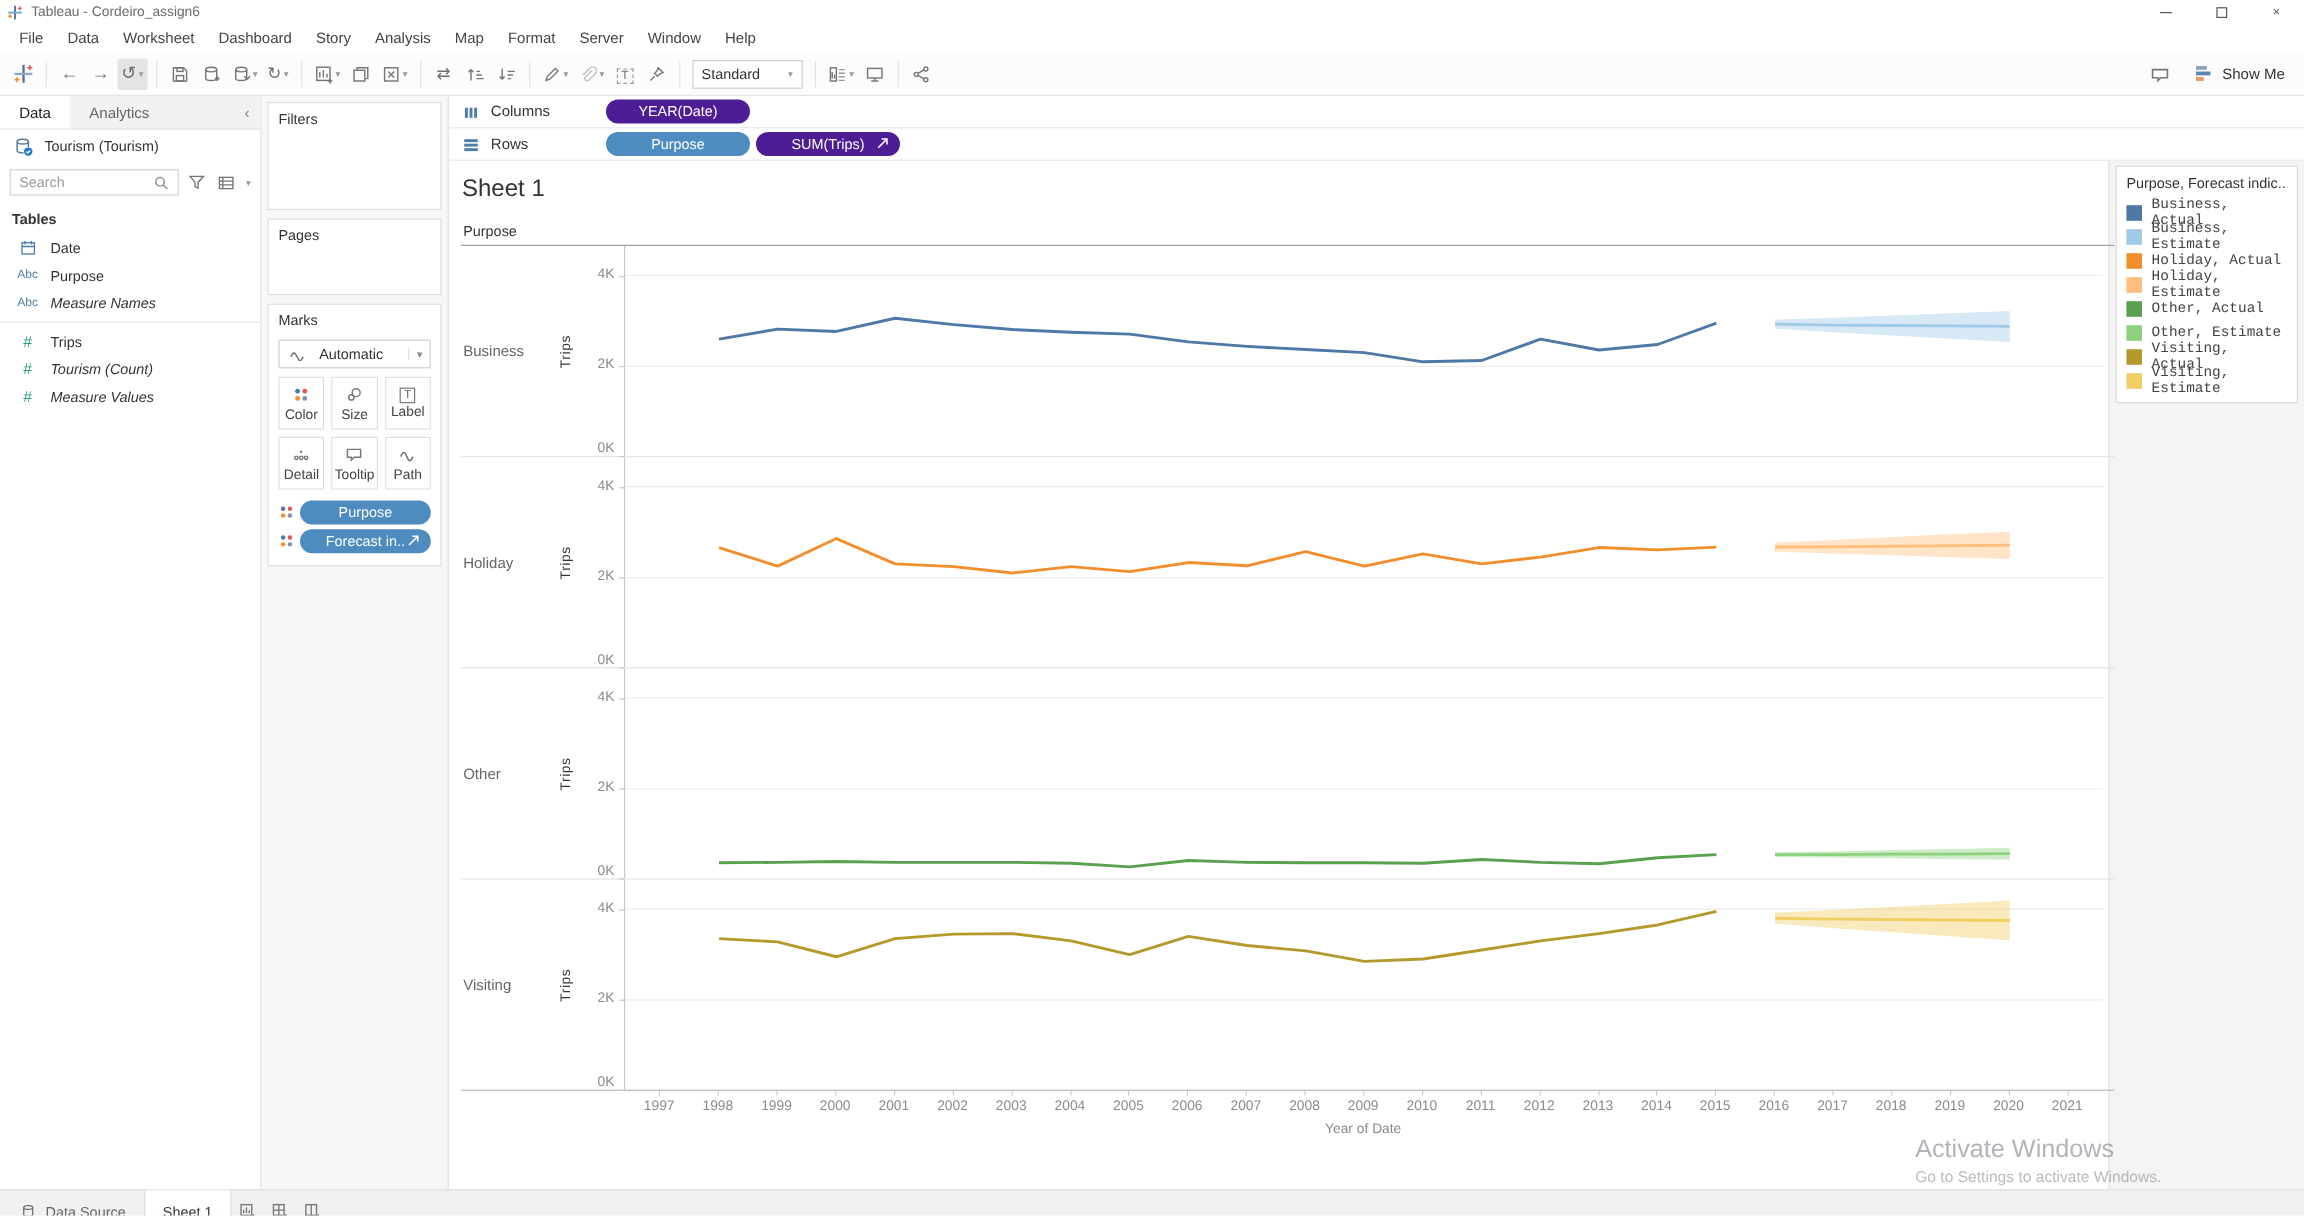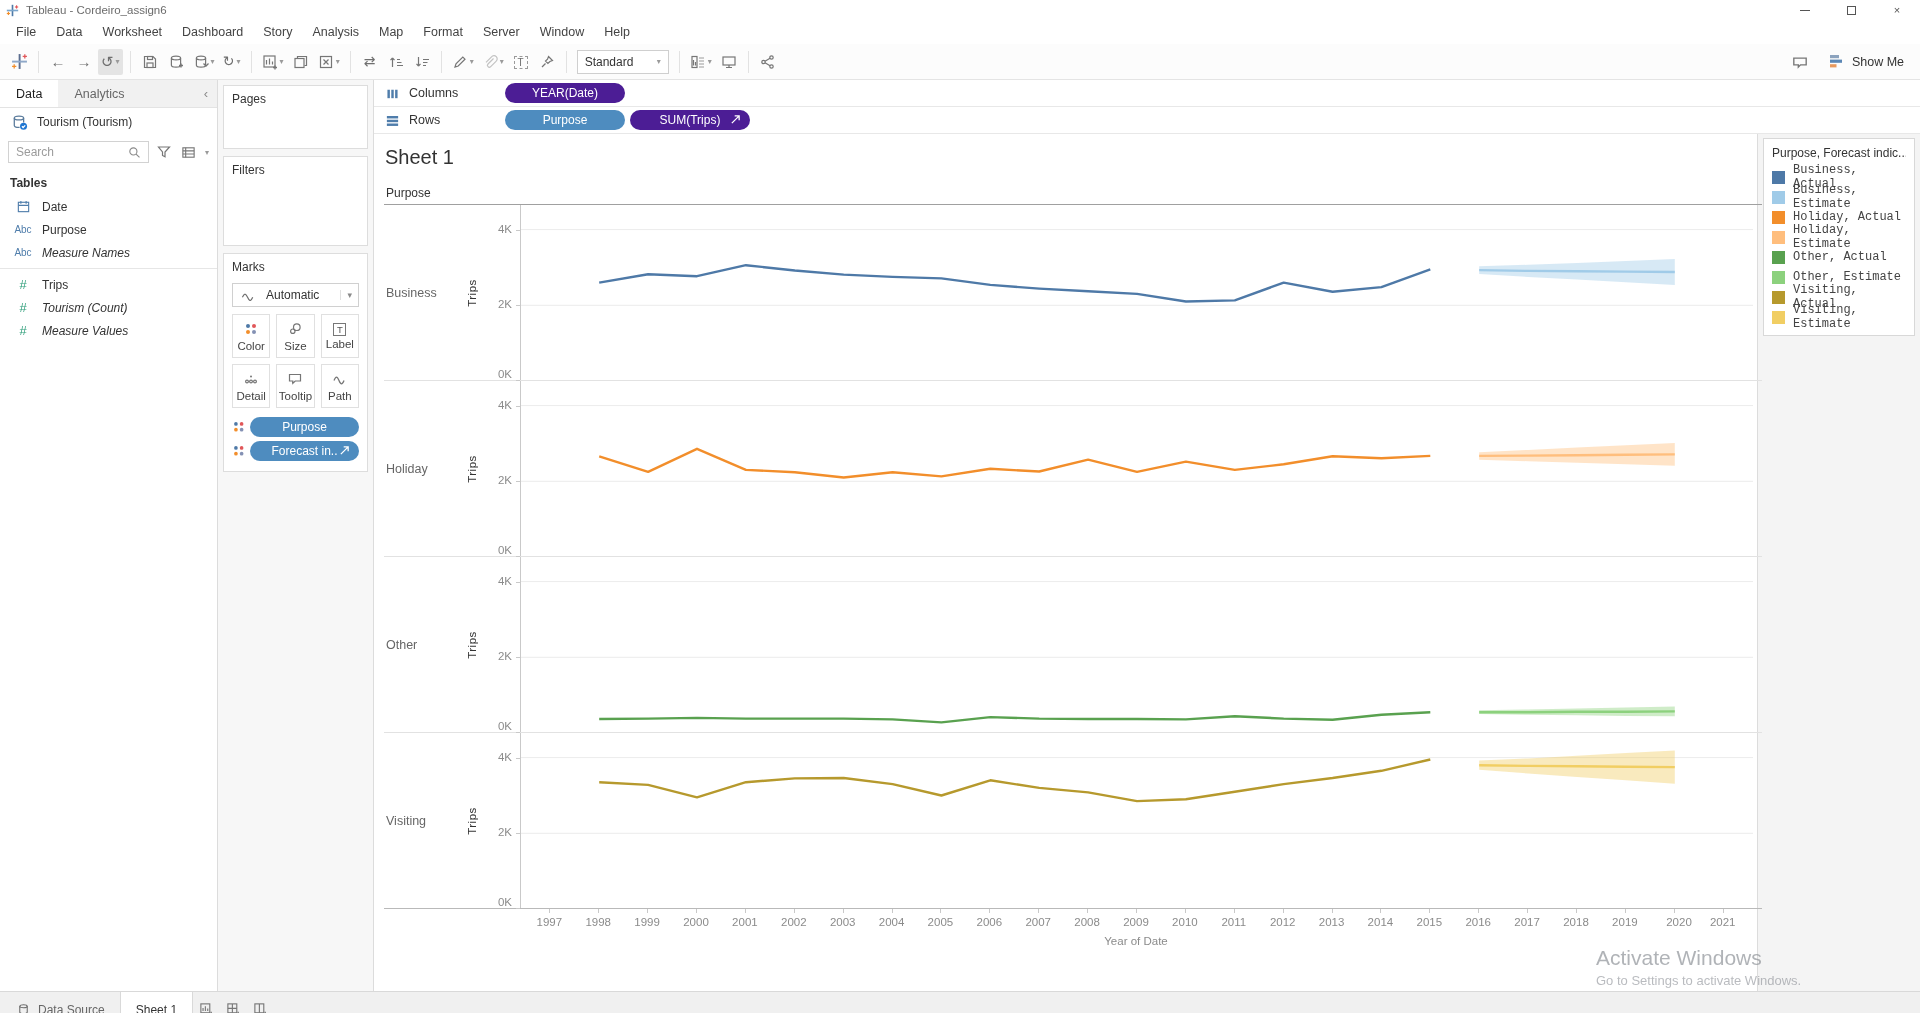--- a/index.html
+++ b/index.html
@@ -434,25 +434,25 @@
         <div class="field-row">
           <span class="field-icon">
             <span class="hash-glyph">#</span>
           </span>
           <span class="italic">Measure Values</span>
         </div>
       </div>
   </div>
 
   <div class="cards-panel">
+    <div class="card filters-card">
+      <div class="card-label">Filters</div>
+    </div>
     <div class="card pages-card">
       <div class="card-label">Pages</div>
-    </div>
-    <div class="card filters-card">
-      <div class="card-label">Filters</div>
     </div>
     <div class="card marks-card">
       <div class="card-label">Marks</div>
       <div class="mark-type-select">
         <span class="icon-btn">
             <svg width="15" height="12" viewBox="0 0 16 12" fill="none" stroke="#6f6f6f" stroke-width="1.3">
               <path d="M1.5 8.5c2-4.5 3.5-4.5 5.5 0s3.5 4.5 5.5 0"></path>
             </svg>
           </span>
         <span>Automatic</span>
@@ -731,21 +731,21 @@
               <span class="year-label" style="left: 909.3px;">2015</span>
               <span class="year-tick" style="left: 958.2px;"></span>
               <span class="year-label" style="left: 958.2px;">2016</span>
               <span class="year-tick" style="left: 1007.1px;"></span>
               <span class="year-label" style="left: 1007.1px;">2017</span>
               <span class="year-tick" style="left: 1056px;"></span>
               <span class="year-label" style="left: 1056px;">2018</span>
               <span class="year-tick" style="left: 1104.9px;"></span>
               <span class="year-label" style="left: 1104.9px;">2019</span>
               <span class="year-tick" style="left: 1153.8px;"></span>
-              <span class="year-label" style="left: 1153.8px; text-align: right;">2020</span>
+              <span class="year-label" style="left: 1153.8px;">2020</span>
               <span class="year-tick" style="left: 1202.7px;"></span>
               <span class="year-label" style="left: 1202.7px;">2021</span>
             </div>
           <div class="xlabel-row">Year of Date</div>
         </div>
       </div>
       <div class="legend-strip">
         <div class="legend-card">
           <div class="legend-title">Purpose, Forecast indic...</div>
           <div id="legend-items">

